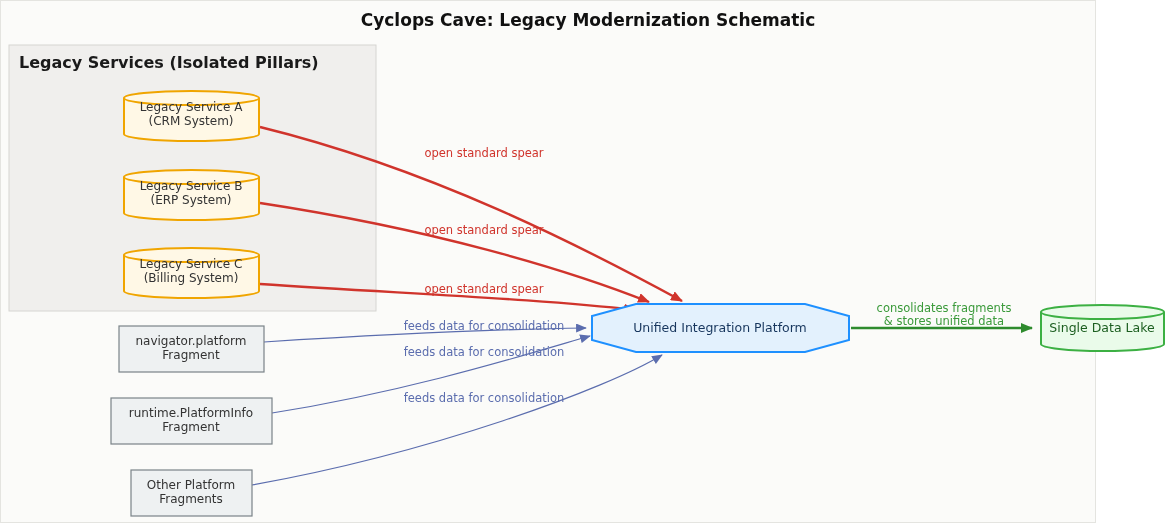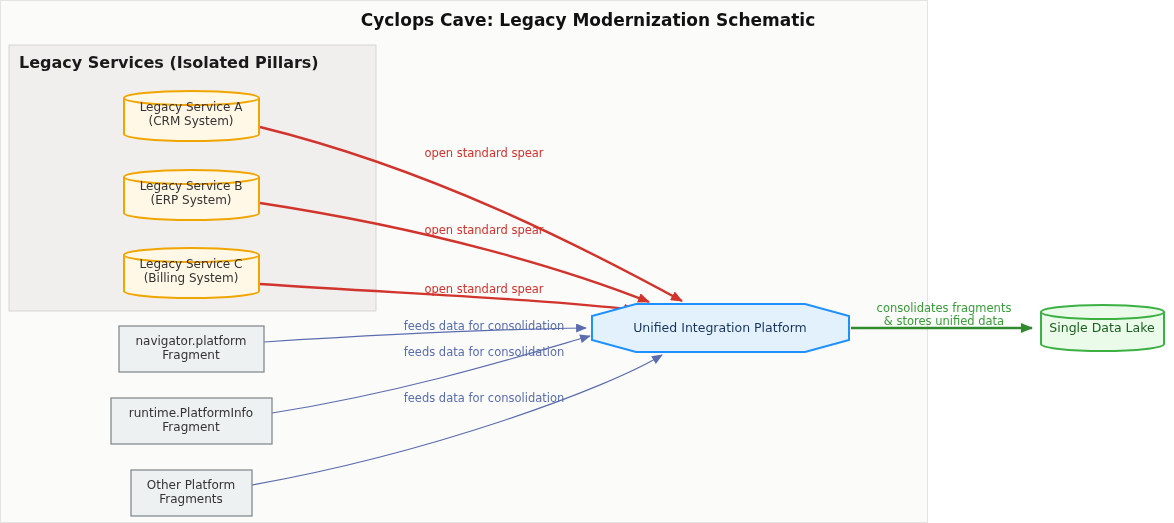--- a/index.html
+++ b/index.html
@@ -1,18 +1,18 @@
 <!DOCTYPE html>
 <html style="--bg: #fbfbf9; --cluster-fill: #f0efed; --cluster-border: #d6d5d2; --legacy-fill: #fff8e6; --legacy-border: #f0a500; --fragment-fill: #eef1f2; --fragment-border: #7a8388; --platform-fill: #e3f1fd; --platform-border: #1e90ff; --platform-text: #17365d; --lake-fill: #eafbea; --lake-border: #3cb043; --lake-text: #1c5e20; --red-edge: #d0342c; --blue-edge: #5b6dae; --green-edge: #2e8b2e; --green-text: #3a9a3a; --text: #333333; --title-text: #111111;"><head>
 <meta charset="utf-8">
 <style>
   * { box-sizing: border-box; }
   body { margin: 0; background: #ffffff; font-family: "DejaVu Sans", sans-serif; }
   .wrap {
-    width: 928px; height: 523px;
+    width: 1096px; height: 523px;
     background: var(--bg, #fbfbf9);
     border: 1px solid #e4e4e0;
     position: relative;
     text-decoration: underline;
   }
   svg { display: block; }
   svg text { font-family: "DejaVu Sans", sans-serif; fill: var(--text, #333); text-anchor: middle; }
 
   .title-text   { font-size: 17px; font-weight: bold; fill: var(--title-text, #111); }
   .cluster-rect { fill: var(--cluster-fill, #f0efed); stroke: var(--cluster-border, #d6d5d2); stroke-width: 1; }

